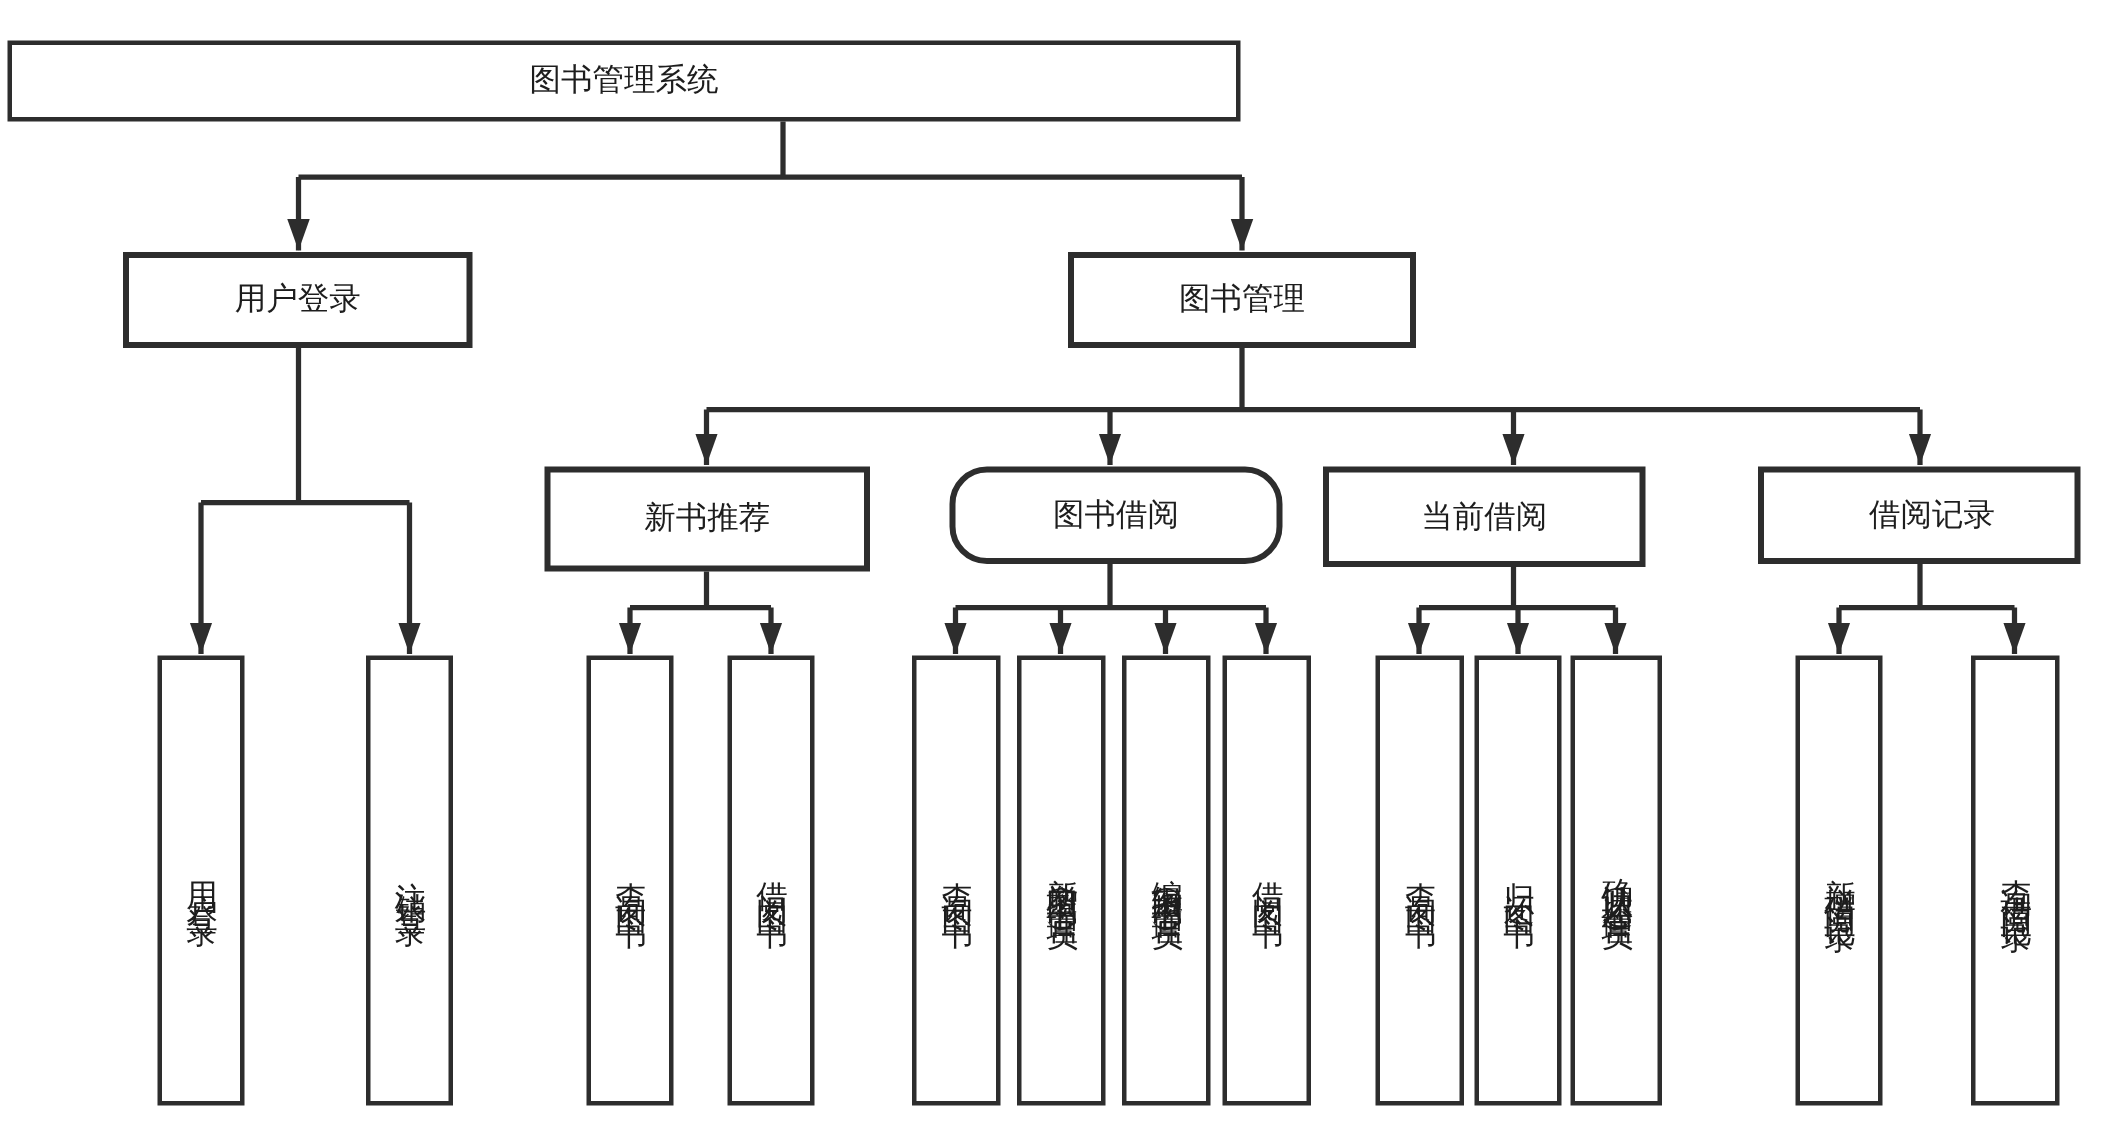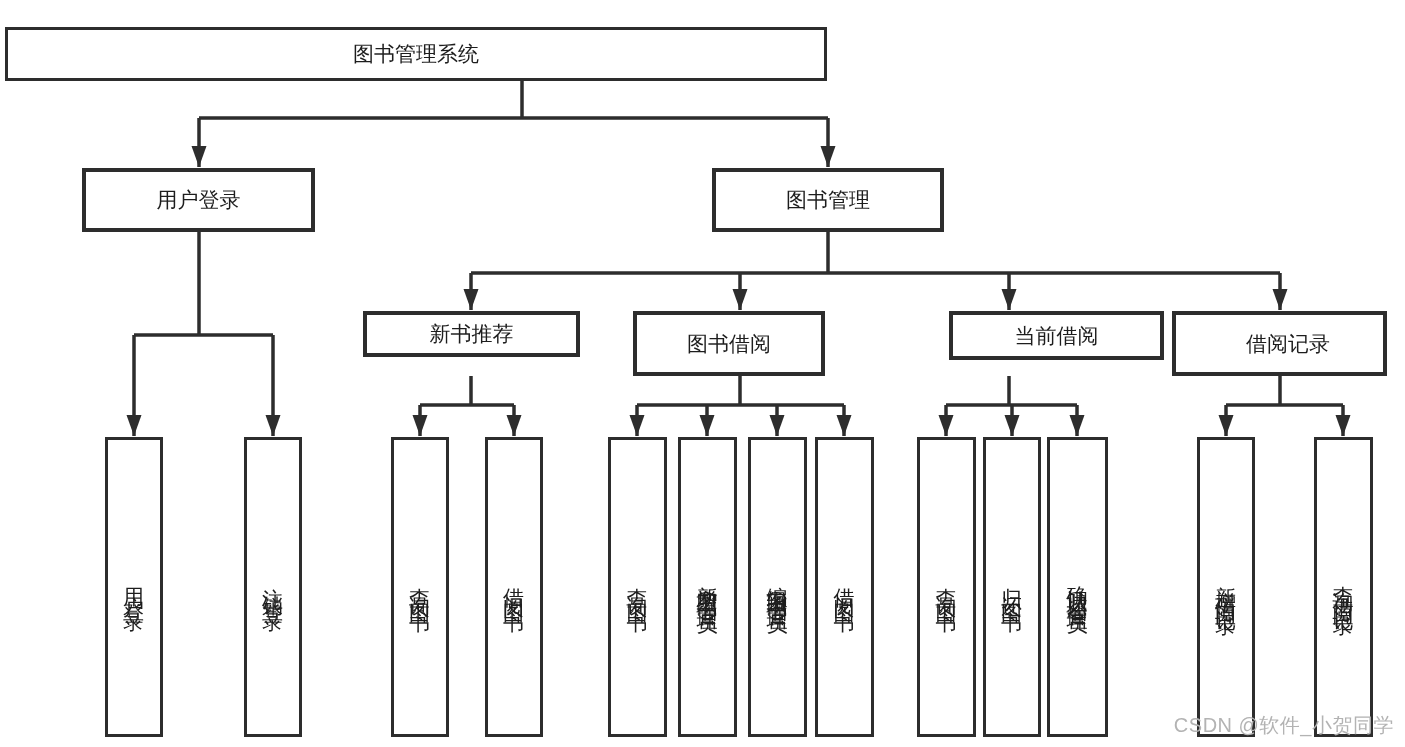--- a/index.html
+++ b/index.html
@@ -98,27 +98,27 @@
     <span>图书管理系统</span>
   </div>
 
   <div class="box hbox" style="left:82px;top:168px;width:233px;height:64px;">
     <span>用户登录</span>
   </div>
   <div class="box hbox" style="left:712px;top:168px;width:232px;height:64px;">
     <span>图书管理</span>
   </div>
 
-  <div class="box hbox" style="left:363px;top:311px;width:217px;height:46px;">
+  <div class="box hbox" style="left:363px;top:311px;width:217px;height:70px;">
     <span>新书推荐</span>
   </div>
-  <div class="box hbox" style="left:633px;top:311px;width:192px;height:65px;">
+  <div class="box hbox" style="left:633px;top:311px;width:222px;height:65px;border-radius:25px;">
     <span>图书借阅</span>
   </div>
-  <div class="box hbox" style="left:949px;top:311px;width:215px;height:49px;">
+  <div class="box hbox" style="left:882px;top:311px;width:215px;height:67px;">
     <span>当前借阅</span>
   </div>
   <div class="box hbox" style="left:1172px;top:311px;width:215px;height:65px;padding-left:17px;">
     <span>借阅记录</span>
   </div>
 
   <div class="box leaf" style="left:105px;top:437px;width:58px;height:300px;">
     <span>用户登录</span>
   </div>
   <div class="box leaf" style="left:244px;top:437px;width:58px;height:300px;">
@@ -155,15 +155,14 @@
     <span>确认归还（管理员）</span>
   </div>
 
   <div class="box leaf" style="left:1197px;top:437px;width:58px;height:300px;letter-spacing:6px;">
     <span>新增借阅记录</span>
   </div>
   <div class="box leaf" style="left:1314px;top:437px;width:59px;height:300px;letter-spacing:6px;">
     <span>查询借阅记录</span>
   </div>
 
-  <div class="watermark">CSDN @软件_小贺同学</div>
 
 </div>
 
 </body></html>

